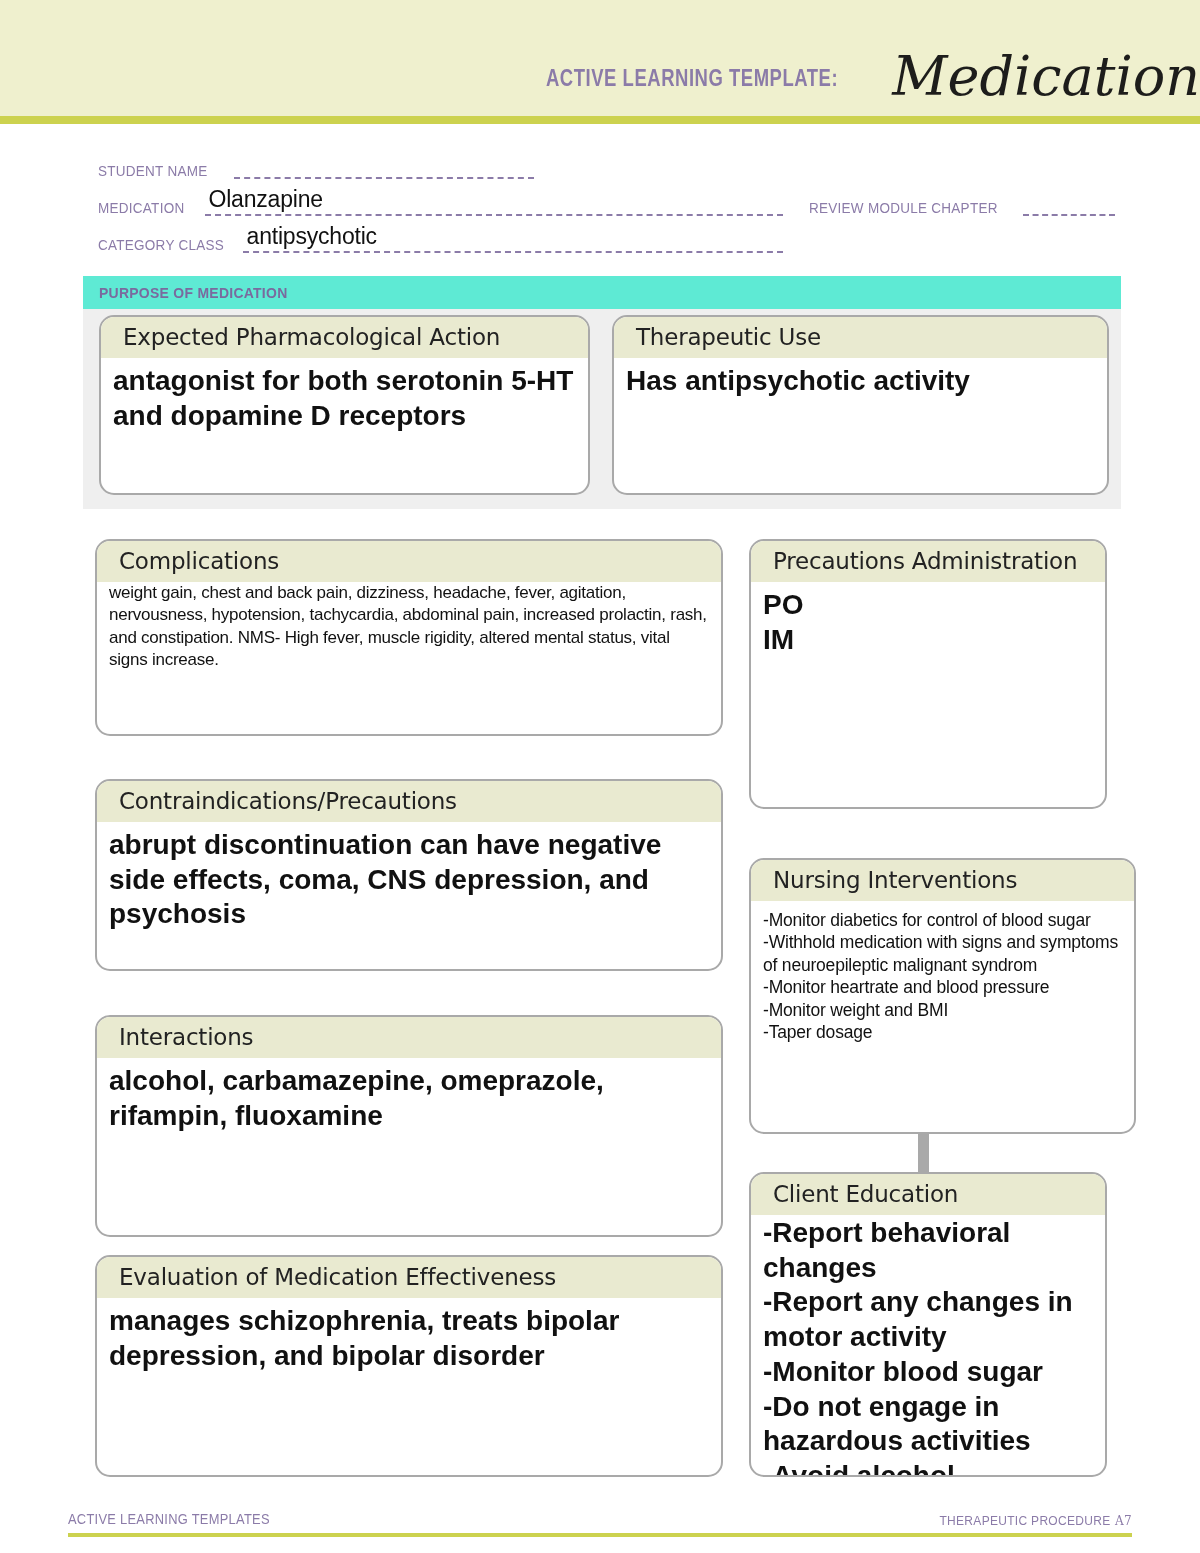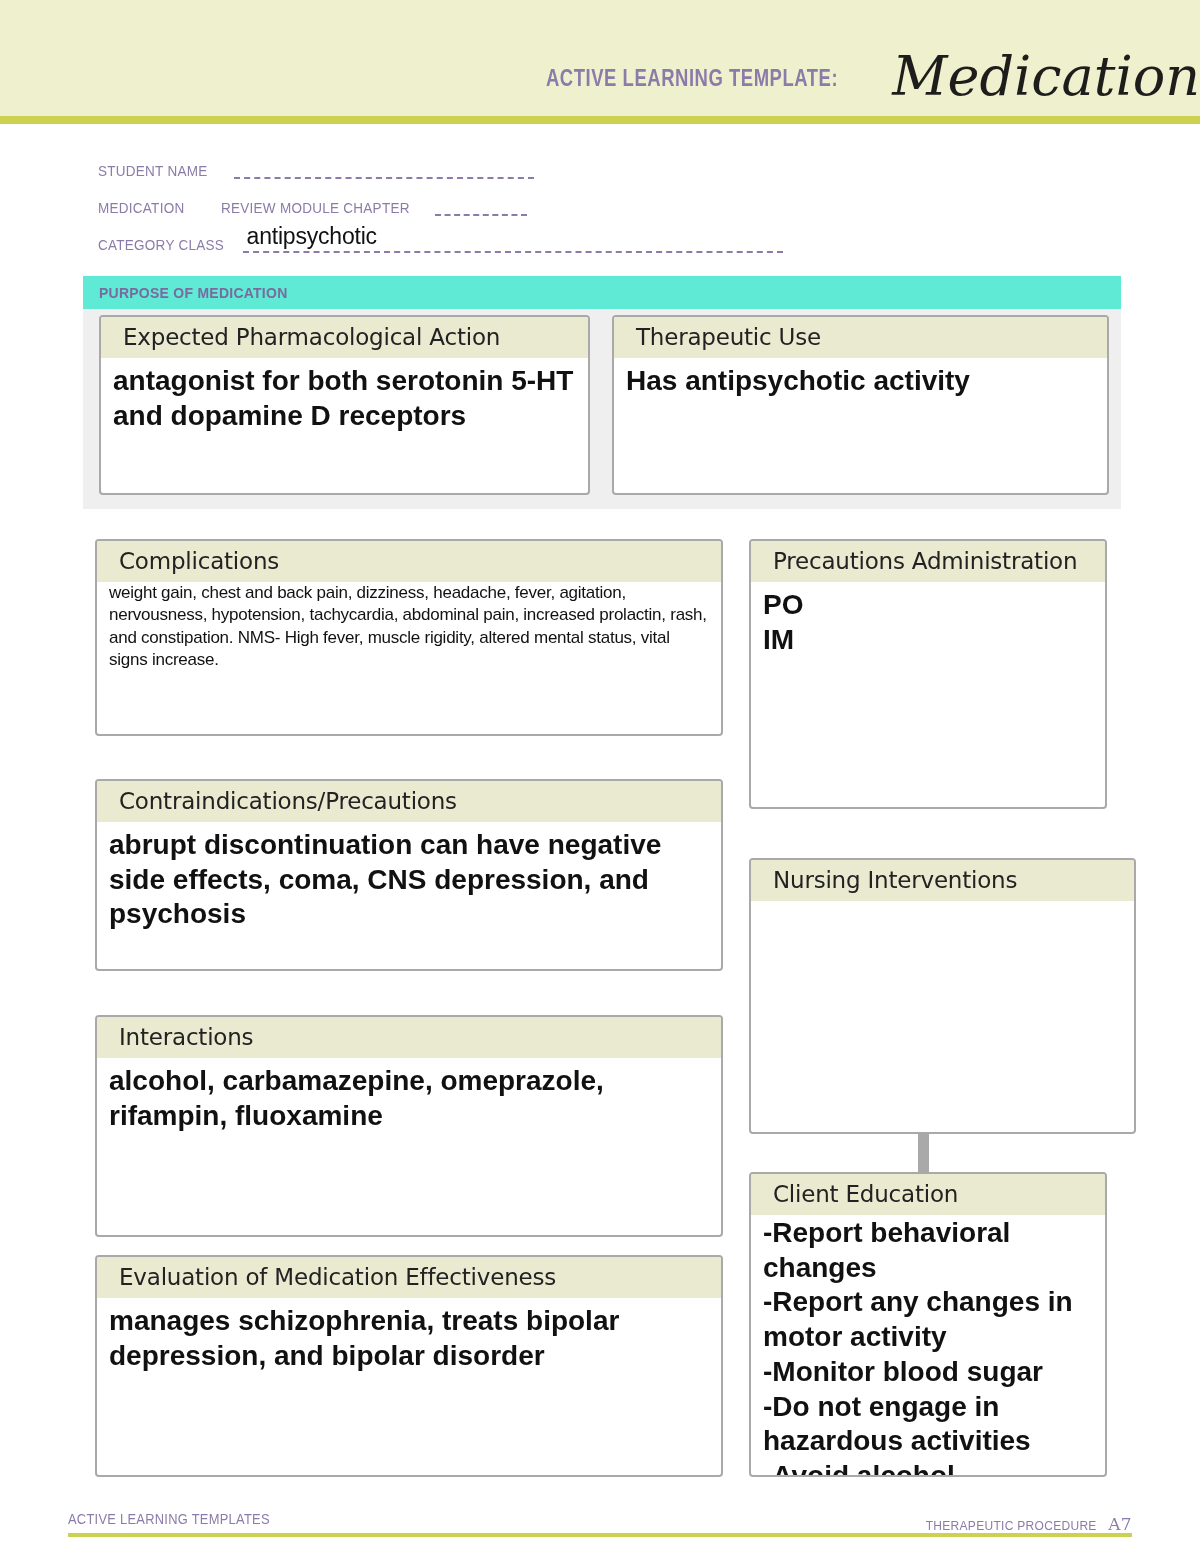--- a/index.html
+++ b/index.html
@@ -124,21 +124,21 @@
     letter-spacing: 0.3px;
     transform: scaleX(0.93);
     transform-origin: left top;
   }
 
   
   .card {
     position: absolute;
     box-sizing: border-box;
     border: 2px solid #a9a9a9;
-    border-radius: 4px;
+    border-radius: 15px;
     background: #ffffff;
     overflow: hidden;
   }
   .card-head {
     background: #e9ead0;
     box-sizing: border-box;
     padding: 7px 16px 8px 22px;
     font-family: "DejaVu Sans", sans-serif;
     font-size: 23px;
     color: #222;
@@ -184,22 +184,22 @@
     position: absolute;
     right: 68px; top: 1514px;
     font-size: 12px;
     color: #8b7ba8;
     letter-spacing: 0.3px;
     text-align: right;
     white-space: nowrap;
   }
   .footer-page {
     font-family: "DejaVu Serif", serif;
-    font-size: 17px;
-    margin-left: 8px;
+    font-size: 12px;
+    margin-left: 1px;
     color: #8b7ba8;
   }
 </style>
 </head>
 <body>
 
 <div class="header-band"></div>
 <div class="header-rule"></div>
 <div class="header-inner">
   <span class="alt-label">ACTIVE LEARNING TEMPLATE:</span>
@@ -210,20 +210,23 @@
 
   <div class="form-row">
     <span class="f-label">STUDENT NAME</span>
     <span class="dashline" style="width:300px;margin-left:10px;">
       <span class="fill"></span>
     </span>
   </div>
 
   <div class="form-row">
     <span class="f-label">MEDICATION</span>
+    <span class="dashline" style="width:578px;margin-left:6px;">
+      <span class="fill">Olanzapine</span>
+    </span>
     <span class="f-label" style="margin-left:22px;">REVIEW MODULE CHAPTER</span>
     <span class="dashline" style="width:92px;">
       <span class="fill"></span>
     </span>
   </div>
 
   <div class="form-row">
     <span class="f-label">CATEGORY CLASS</span>
     <span class="dashline" style="width:540px;">
       <span class="fill">antipsychotic</span>
@@ -271,20 +274,25 @@
 <div class="card" style="left:749px; top:539px; width:358px; height:270px;">
   <div class="card-head">Precautions Administration</div>
   <div class="card-body body-lg">PO
 IM</div>
 </div>
 
 <div class="connector" style="left:918px; top:1128px; height:46px;"></div>
 
 <div class="card" style="left:749px; top:858px; width:387px; height:276px;">
   <div class="card-head">Nursing Interventions</div>
+  <div class="card-body body-sm" style="padding-top:8px;">-Monitor diabetics for control of blood sugar
+-Withhold medication with signs and symptoms of neuroepileptic malignant syndrom
+-Monitor heartrate and blood pressure
+-Monitor weight and BMI
+-Taper dosage</div>
 </div>
 
 <div class="card" style="left:749px; top:1172px; width:358px; height:305px;">
   <div class="card-head">Client Education</div>
   <div class="card-body body-lg" style="padding-top:1px;">-Report behavioral changes
 -Report any changes in motor activity
 -Monitor blood sugar
 -Do not engage in hazardous activities
 -Avoid alcohol consumption
 -Avoid becoming overheated</div>

